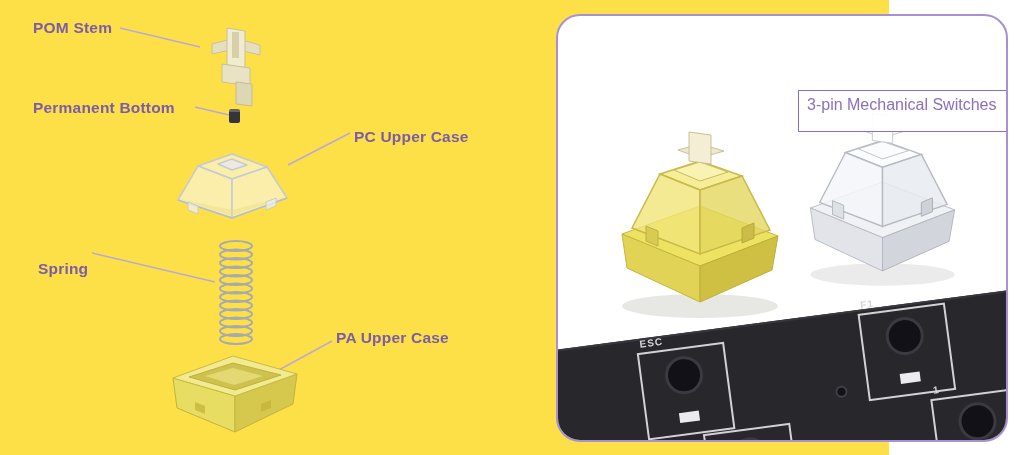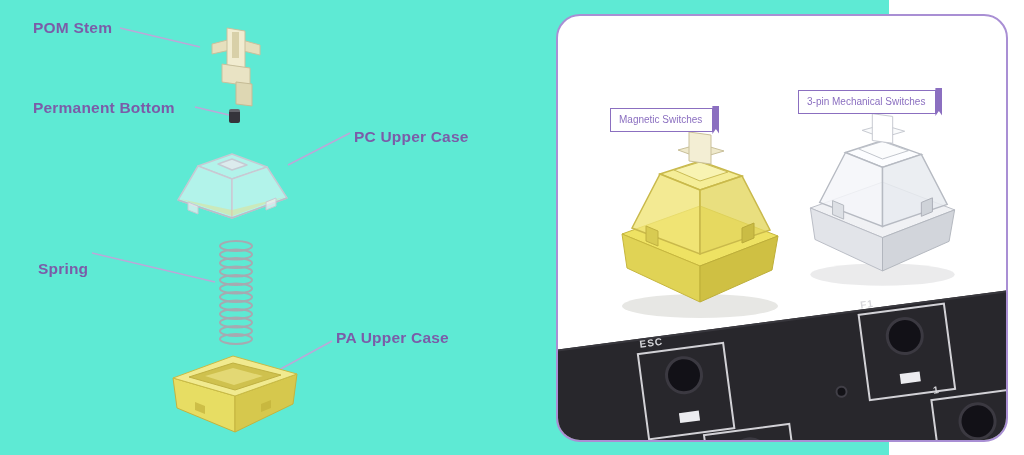--- a/index.html
+++ b/index.html
@@ -1,32 +1,32 @@
 <!DOCTYPE html>
 <html style="--accent: #7b5ca8; --line: #bba8d8; --panel-border: #a98fd4; --badge: #8b6fc0; --plate: #28272c; --switch-yellow: #e8dd5e; --case-cream: #efe9cb;"><head>
 <meta charset="utf-8">
 <style>
   * { margin:0; padding:0; box-sizing:border-box; }
   html,body { width:1024px; height:455px; }
   body { font-family:"Liberation Sans", sans-serif; background:#fff; position:relative; overflow:hidden; }
-  .stage { position:absolute; left:0; top:0; width:889px; height:455px; background:#5eead4; }
+  .stage { position:absolute; left:0; top:0; width:889px; height:455px; background:#fde047; }
 
   
   .callout { position:absolute; color:var(--accent,#7b5ca8); font-size:15.5px; font-weight:bold; letter-spacing:.2px; white-space:nowrap; }
   .lines-overlay { position:absolute; left:0; top:0; pointer-events:none; }
   .lead-line { stroke:var(--line,#bba8d8); stroke-width:1.5; fill:none; }
   .component { position:absolute; }
   .magnet { position:absolute; left:229px; top:109px; width:11px; height:14px; border-radius:2px;
             background:linear-gradient(#63636a 0 25%, #35343b 25% 100%); }
 
   
   .panel { position:absolute; left:556px; top:14px; width:452px; height:428px; background:#fff;
            border:2px solid var(--panel-border,#a98fd4); border-radius:24px; overflow:hidden; }
   .badge { position:absolute; display:inline-block; border:1px solid var(--badge,#8b6fc0); color:var(--badge,#8b6fc0);
-           background:rgba(255,255,255,.92); font-size:10px; line-height:1; padding:6px 10px 6px 8px; white-space:nowrap; z-index:6; }
+           background:rgba(255,255,255,.92); font-size:16px; line-height:1; padding:6px 10px 18px 8px; white-space:nowrap; z-index:6; }
   .badge::after { content:""; position:absolute; right:-7px; top:-3px; bottom:-3px; width:7px;
                   background:var(--badge,#8b6fc0); clip-path:polygon(0 0,100% 0,100% 100%,50% 82%,0 100%); }
   .badge-magnetic   { left:52px;  top:92px; }
   .badge-mechanical { left:240px; top:74px; }
   .switch-img { position:absolute; z-index:3; }
   .sw-yellow { left:42px;  top:114px; width:200px; height:195px; }
   .sw-clear  { left:232px; top:91px;  width:185px; height:190px; }
 
   
   .plate { position:absolute; left:-50px; top:340px; width:660px; height:360px; background:#28272c;
@@ -110,21 +110,20 @@
       <polygon points="8,34 68,12 132,30 70,52" fill="#f1ea8f" stroke="#c9ba45"></polygon>
       <polygon points="24,33 68,19 116,31 70,46" fill="#cfc14e" stroke="#bfb041"></polygon>
       <polygon points="40,32 68,24 98,32 69,41" fill="#e3d874"></polygon>
       <polygon points="30,58 40,62 40,70 30,66" fill="#cdbe47"></polygon>
       <polygon points="96,60 106,56 106,64 96,68" fill="#c8b83f"></polygon>
     </svg>
   </section>
 
   <div class="panel">
 
-    <span class="badge badge-magnetic">Magnetic Switches</span>
     <span class="badge badge-mechanical">3-pin Mechanical Switches</span>
 
     <svg class="switch-img sw-yellow" viewBox="0 0 200 195">
       <ellipse cx="100" cy="176" rx="78" ry="12" fill="rgba(60,60,30,0.12)"></ellipse>
       <polygon points="22,104 100,76 178,106 100,136" fill="#eee263" stroke="#c6b63e"></polygon>
       <polygon points="22,104 100,136 100,172 27,138" fill="#e0d355" stroke="#c6b63e"></polygon>
       <polygon points="100,136 178,106 172,140 100,172" fill="#cfc043" stroke="#bdae39"></polygon>
       <g stroke="#c9b94b" stroke-width="1.5">
         <polygon points="60,44 100,31 142,46 100,60" fill="rgba(244,235,140,0.9)"></polygon>
         <polygon points="32,98 60,44 100,60 100,124" fill="rgba(240,229,120,0.8)"></polygon>

